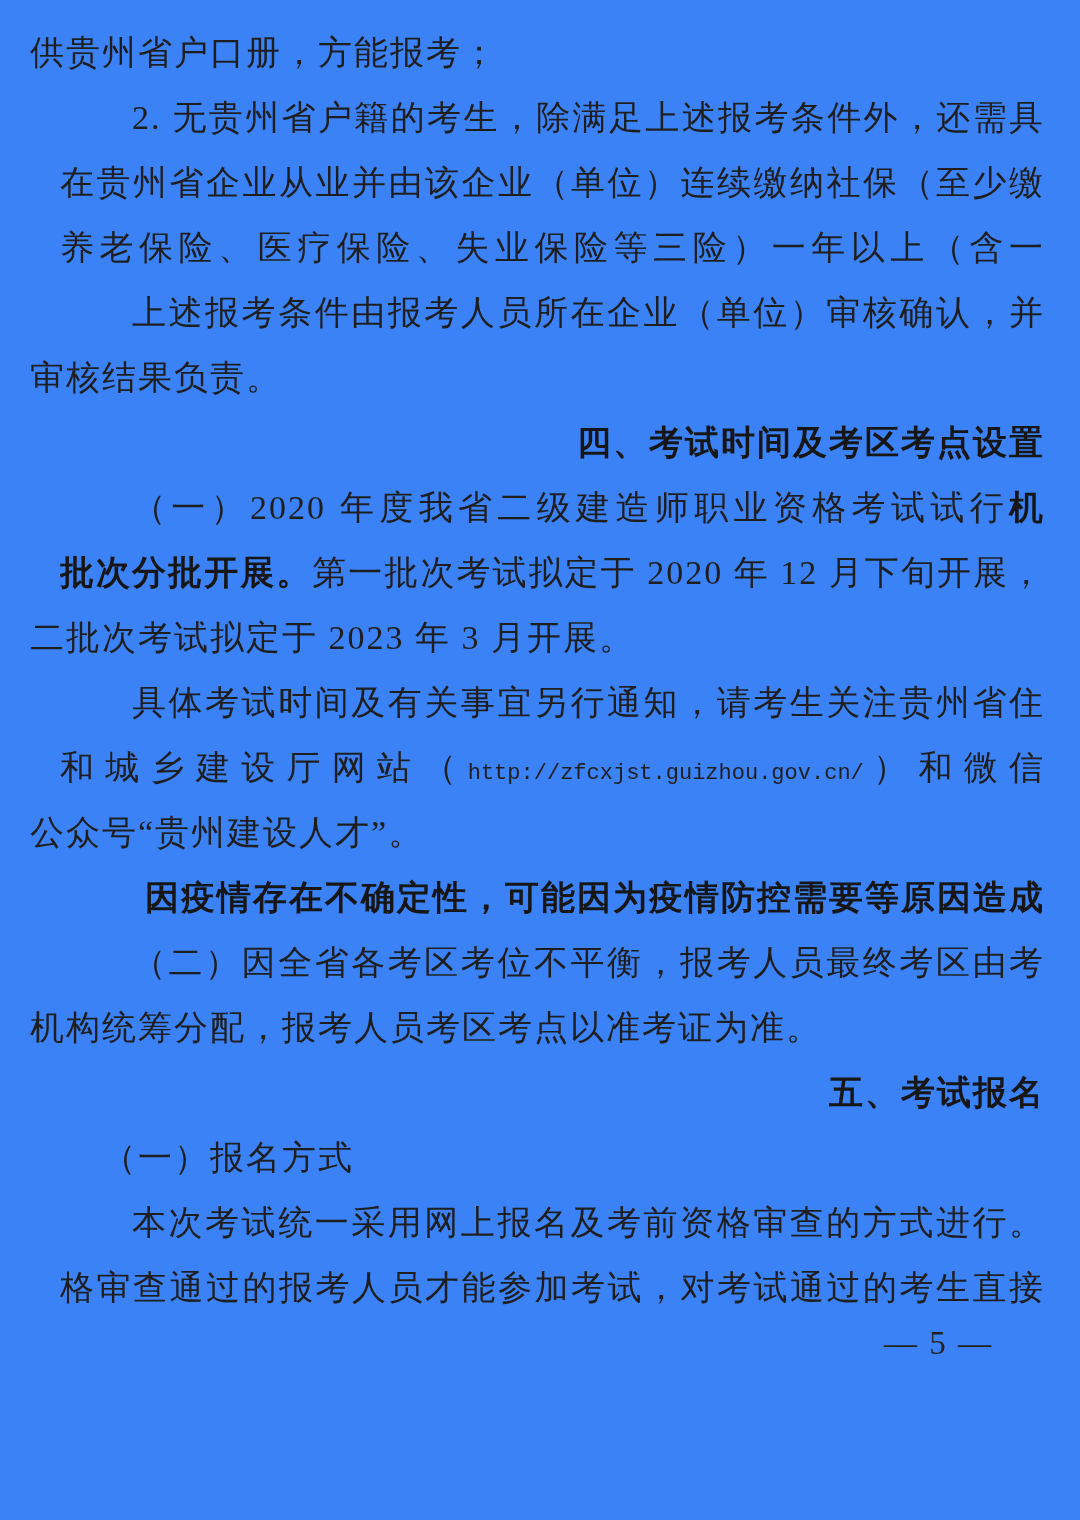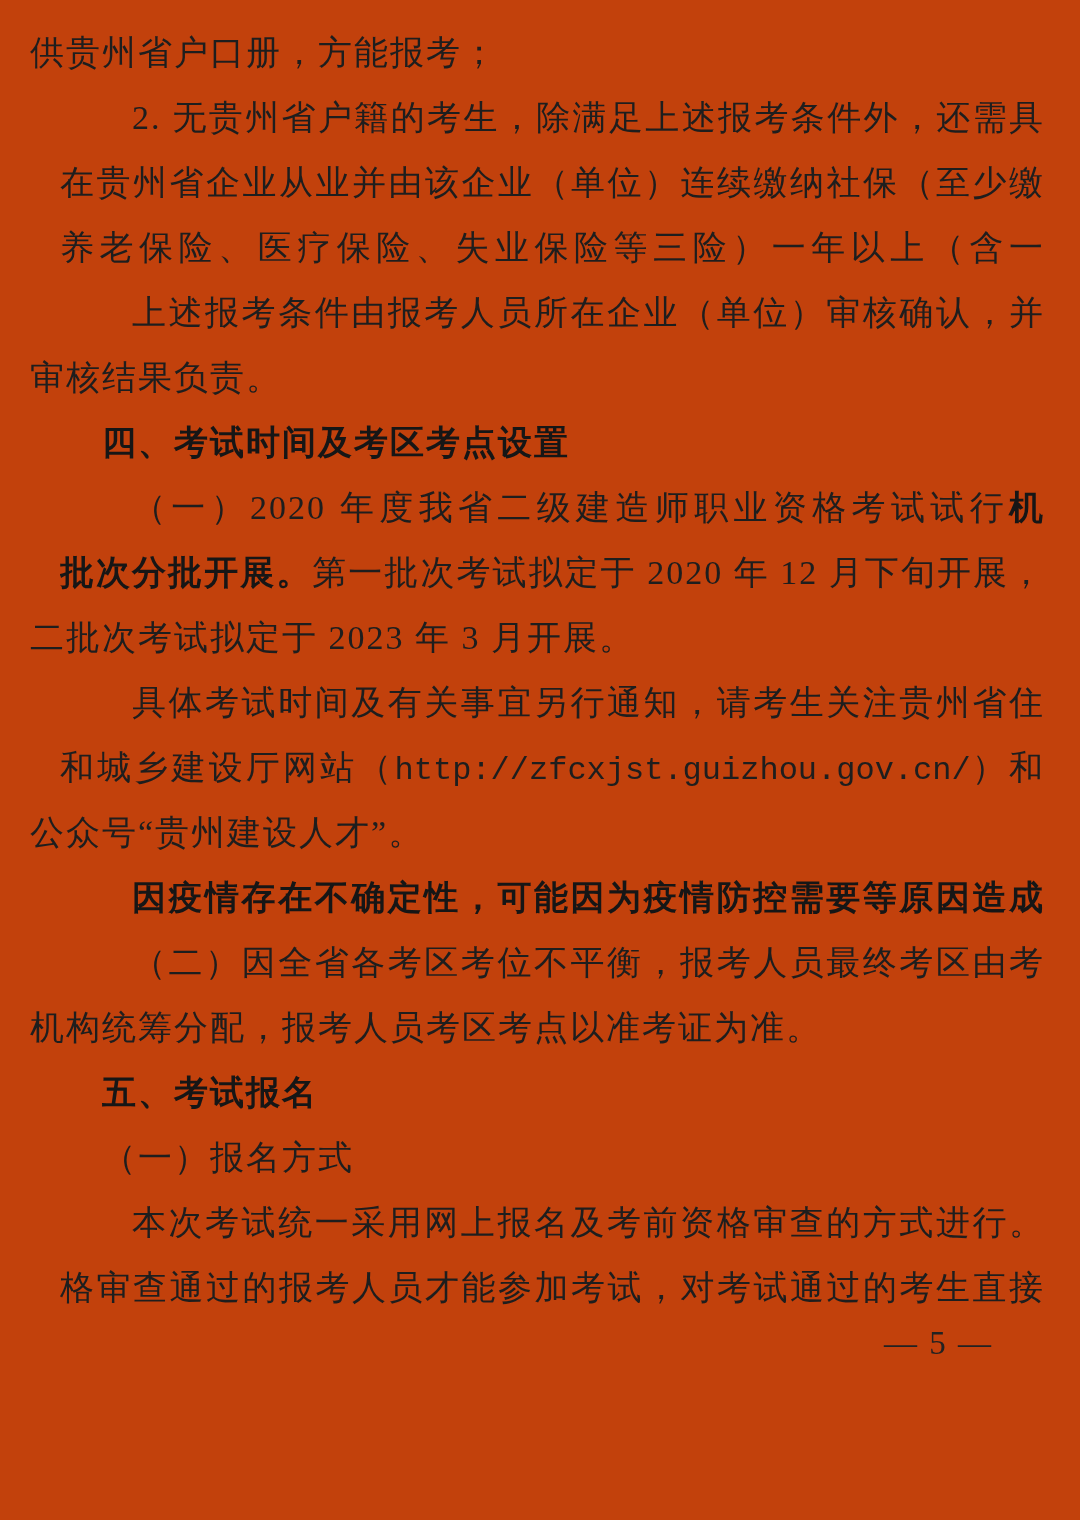--- a/index.html
+++ b/index.html
@@ -2,21 +2,21 @@
 <html><head>
 <meta charset="utf-8">
 <style>
   html, body { margin: 0; padding: 0; background: #ffffff; }
   .page {
     position: relative;
     width: 1080px;
     height: 1520px;
     box-sizing: border-box;
     padding: 20px 35px 0 30px;
-    background: #c2410c;
+    background: #3b82f6;
     color: #1e1e1e;
     font-family: "Liberation Serif", "DejaVu Serif", serif;
     font-size: 34px;
     overflow: hidden;
   }
   .line {
     height: 65px;
     line-height: 65px;
     letter-spacing: 2px;
     white-space: nowrap;
@@ -29,25 +29,26 @@
     text-align-last: justify;
     margin-left: 30px;
   }
   
   .i2 { text-indent: 72px; }
   
   .hei {
     font-family: "Liberation Sans", "DejaVu Sans", sans-serif;
     font-weight: 700;
     color: #161616;
+    text-align: right;
   }
   .url {
     font-family: "Liberation Mono", "DejaVu Sans Mono", monospace;
     letter-spacing: 0;
-    font-size: 32px;
+    font-size: 22px;
   }
   .footer {
     height: 50px;
     line-height: 46px;
     text-align: right;
     padding-right: 52px;
     font-size: 33px;
     letter-spacing: 2px;
     color: #222222;
   }

